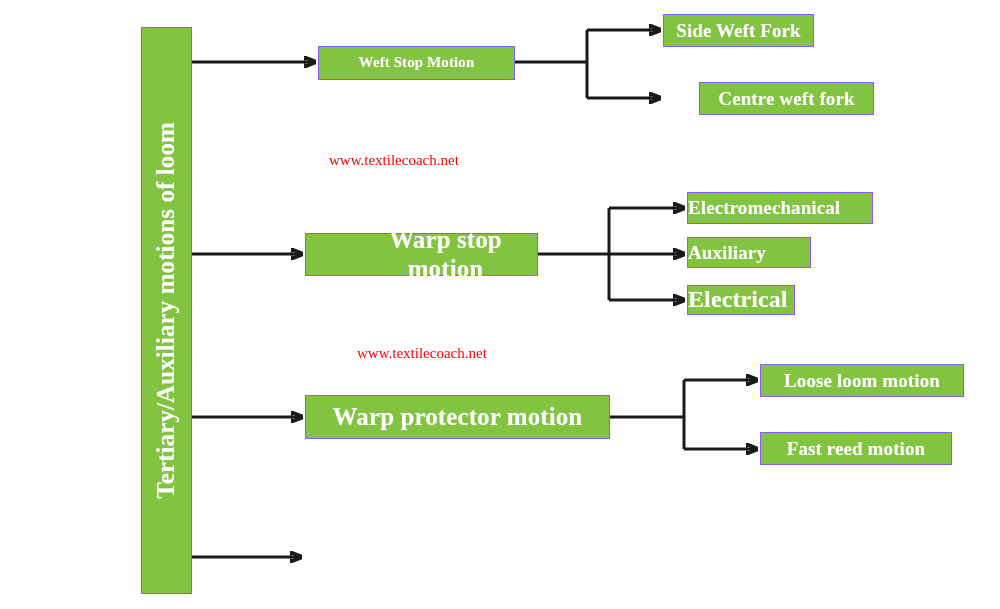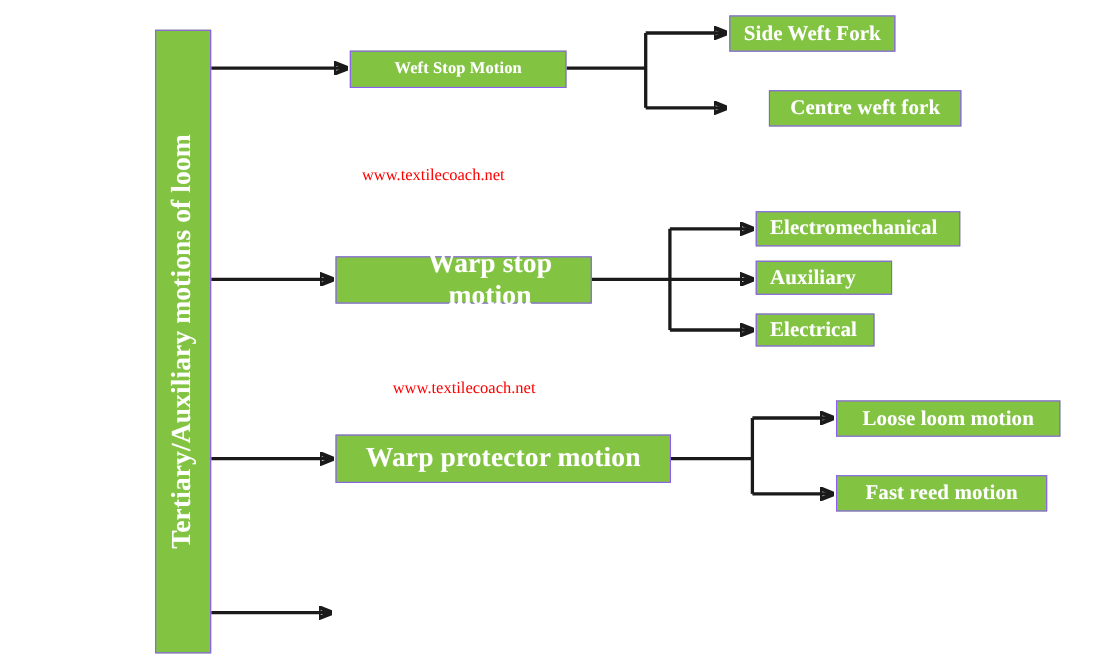--- a/index.html
+++ b/index.html
@@ -31,21 +31,20 @@
     align-items: center;
     justify-content: center;
     text-align: center;
     line-height: 1.15;
     letter-spacing: 0.1px;
     text-shadow: 0 0 1px rgba(255,255,255,0.35);
     user-select: none;
   }
   .box.left-pad {
     justify-content: flex-start;
-    padding-left: 12px;
   }
   
   #root-box {
     left: 141px;
     top: 27px;
     width: 51px;
     height: 567px;
     font-size: 25px;
   }
   #root-box .rot {
@@ -56,21 +55,21 @@
   
   #box-weft-stop      { left: 318px; top: 46px;  width: 197px; height: 34px; font-size: 15px; }
   #box-warp-stop      { left: 305px; top: 233px; width: 233px; height: 43px; font-size: 25px; padding-left: 48px; }
   #box-warp-protector { left: 305px; top: 395px; width: 305px; height: 44px; font-size: 25px; }
   #box-break          { left: 304px; top: 525px; width: 490px; height: 65px; font-size: 25px; }
   
   #box-side-weft-fork  { left: 663px; top: 14px;  width: 151px; height: 33px; font-size: 19px; }
   #box-centre-weft-fork{ left: 663px; top: 82px;  width: 175px; height: 33px; font-size: 19px; margin-left: 36px; }
   #box-electromech     { left: 687px; top: 192px; width: 186px; height: 32px; font-size: 19px; }
   #box-mechanical      { left: 687px; top: 237px; width: 124px; height: 31px; font-size: 19px; }
-  #box-electrical      { left: 687px; top: 285px; width: 108px; height: 30px; font-size: 19px; }
+  #box-electrical      { left: 687px; top: 285px; width: 108px; height: 30px; font-size: 24px; }
   #box-loose-reed      { left: 760px; top: 364px; width: 204px; height: 33px; font-size: 19px; }
   #box-fast-reed       { left: 760px; top: 432px; width: 192px; height: 33px; font-size: 19px; }
 
   
   .watermark {
     position: absolute;
     color: #ff0000;
     font-family: "Liberation Serif", "DejaVu Serif", serif;
     font-size: 15px;
     white-space: nowrap;

